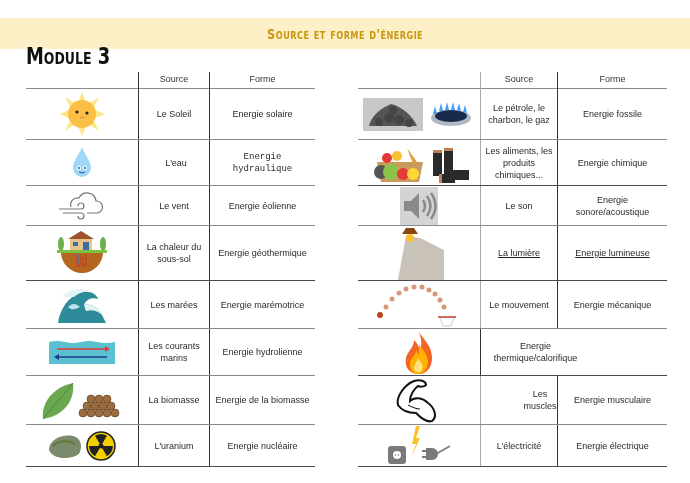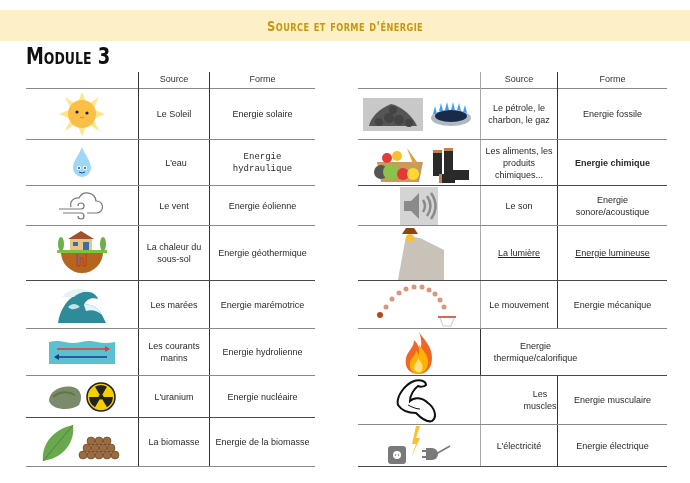--- a/index.html
+++ b/index.html
@@ -1,20 +1,20 @@
 <!DOCTYPE html>
 <html><head>
   <meta charset="utf-8">
   <style>
     * { box-sizing: border-box; margin: 0; padding: 0; }
     html, body { width: 690px; height: 483px; background: #ffffff; overflow: hidden; }
     body { position: relative; font-family: "Liberation Sans", sans-serif; color: #222; }
 
     .banner {
-      position: absolute; left: 0; top: 10px; width: 690px; height: 31px;
+      position: absolute; left: 0; top: 18px; width: 690px; height: 31px;
       background: #fdf0c6;
       display: flex; align-items: center; justify-content: center;
     }
     .banner-title {
       font-family: "DejaVu Sans", sans-serif;
       font-variant: small-caps; font-weight: bold; letter-spacing: 0.5px;
       font-size: 14px; color: #c9970f;
       transform: scaleX(0.82);
     }
     .module-title {
@@ -147,36 +147,20 @@
         <line x1="8" y1="9" x2="56" y2="9" stroke="#e53935" stroke-width="1.3"></line>
         <polygon points="56,6 61,9 56,12" fill="#e53935"></polygon>
         <line x1="10" y1="17" x2="58" y2="17" stroke="#1a3a8a" stroke-width="1.3"></line>
         <polygon points="10,14 5,17 10,20" fill="#1a3a8a"></polygon>
       </svg>
     </div>
     <div class="cell col-src" style="width:71px;">Les courants marins</div>
     <div class="cell col-form" style="width:106px;">Energie hydrolienne</div>
   </div>
 
-  <div class="row dark" style="height:42px;">
-    <div class="cell col-img" style="width:112px;">
-      <svg width="70" height="32" viewBox="0 0 70 32">
-        <path d="M2 20 C2 10 14 4 26 6 C34 8 36 16 32 24 C24 30 6 30 2 20z" fill="#7a8a6a"></path>
-        <path d="M6 16 C12 10 22 10 28 14" stroke="#5e7b3a" stroke-width="2" fill="none"></path>
-        <circle cx="54" cy="16" r="14" fill="#f5d000" stroke="#222" stroke-width="1.5"></circle>
-        <circle cx="54" cy="16" r="2.5" fill="#222"></circle>
-        <path d="M54 16 L47 4 A14 14 0 0 1 61 4 Z" fill="#222" transform="scale(0.85) translate(9.5 2.8)"></path>
-        <path d="M54 16 L40 16 A14 14 0 0 0 47 28 Z" fill="#222" transform="scale(0.85) translate(9.5 2.8)"></path>
-        <path d="M54 16 L61 28 A14 14 0 0 0 68 16 Z" fill="#222" transform="scale(0.85) translate(9.5 2.8)"></path>
-      </svg>
-    </div>
-    <div class="cell col-src" style="width:71px;">L'uranium</div>
-    <div class="cell col-form" style="width:106px;">Energie nucléaire</div>
-  </div>
-
   <div class="row" style="height:49px;">
     <div class="cell col-img" style="width:112px;">
       <svg width="86" height="42" viewBox="0 0 86 42">
         <path d="M4 40 C2 24 14 8 34 4 C36 18 28 36 4 40z" fill="#6aa84f"></path>
         <path d="M4 40 L34 4" stroke="#4a7a35" stroke-width="0.8"></path>
         <g fill="#9c6b3e" stroke="#5c3b1e" stroke-width="0.6">
           <circle cx="44" cy="34" r="4"></circle>
             <circle cx="52" cy="34" r="4"></circle>
             <circle cx="60" cy="34" r="4"></circle>
             <circle cx="68" cy="34" r="4"></circle>
@@ -186,20 +170,36 @@
             <circle cx="64" cy="27" r="4"></circle>
             <circle cx="72" cy="27" r="4"></circle>
           <circle cx="52" cy="20" r="4"></circle>
             <circle cx="60" cy="20" r="4"></circle>
             <circle cx="68" cy="20" r="4"></circle>
         </g>
       </svg>
     </div>
     <div class="cell col-src" style="width:71px;">La biomasse</div>
     <div class="cell col-form" style="width:106px;">Energie de la biomasse</div>
+  </div>
+
+  <div class="row dark" style="height:42px;">
+    <div class="cell col-img" style="width:112px;">
+      <svg width="70" height="32" viewBox="0 0 70 32">
+        <path d="M2 20 C2 10 14 4 26 6 C34 8 36 16 32 24 C24 30 6 30 2 20z" fill="#7a8a6a"></path>
+        <path d="M6 16 C12 10 22 10 28 14" stroke="#5e7b3a" stroke-width="2" fill="none"></path>
+        <circle cx="54" cy="16" r="14" fill="#f5d000" stroke="#222" stroke-width="1.5"></circle>
+        <circle cx="54" cy="16" r="2.5" fill="#222"></circle>
+        <path d="M54 16 L47 4 A14 14 0 0 1 61 4 Z" fill="#222" transform="scale(0.85) translate(9.5 2.8)"></path>
+        <path d="M54 16 L40 16 A14 14 0 0 0 47 28 Z" fill="#222" transform="scale(0.85) translate(9.5 2.8)"></path>
+        <path d="M54 16 L61 28 A14 14 0 0 0 68 16 Z" fill="#222" transform="scale(0.85) translate(9.5 2.8)"></path>
+      </svg>
+    </div>
+    <div class="cell col-src" style="width:71px;">L'uranium</div>
+    <div class="cell col-form" style="width:106px;">Energie nucléaire</div>
   </div>
 </div>
 
 <div class="tbl right">
   <div class="hdr">
     <span style="left:122px;width:77px;border-left:1px solid #aaa;height:17px;top:0;padding-top:2px;">Source</span>
     <span style="left:199px;width:110px;border-left:1.5px solid #333;height:17px;top:0;padding-top:2px;">Forme</span>
   </div>
 
   <div class="row" style="height:51px;">
@@ -248,21 +248,21 @@
             <rect x="72" y="32" width="16" height="9"></rect>
         </g>
         <g fill="#c08050">
           <rect x="66" y="8" width="9" height="3"></rect>
             <rect x="77" y="6" width="9" height="3"></rect>
             <rect x="72" y="32" width="3" height="9"></rect>
         </g>
       </svg>
     </div>
     <div class="cell col-src" style="width:77px;">Les aliments, les produits chimiques...</div>
-    <div class="cell col-form" style="width:110px;font-weight:bold;">Energie chimique</div>
+    <div class="cell col-form" style="width:110px;">Energie chimique</div>
   </div>
 
   <div class="row" style="height:40px;">
     <div class="cell col-img" style="width:122px;">
       <svg width="38" height="38" viewBox="0 0 38 38">
         <rect x="0" y="0" width="38" height="38" fill="#d4d4d4"></rect>
         <polygon points="4,14 11,14 19,6 19,32 11,24 4,24" fill="#8a8a8a"></polygon>
         <path d="M23 13 q4 6 0 12" stroke="#8a8a8a" stroke-width="2.5" fill="none"></path>
         <path d="M27 9 q7 10 0 20" stroke="#8a8a8a" stroke-width="2.5" fill="none"></path>
         <path d="M31 6 q9 13 0 26" stroke="#8a8a8a" stroke-width="2.5" fill="none"></path>

